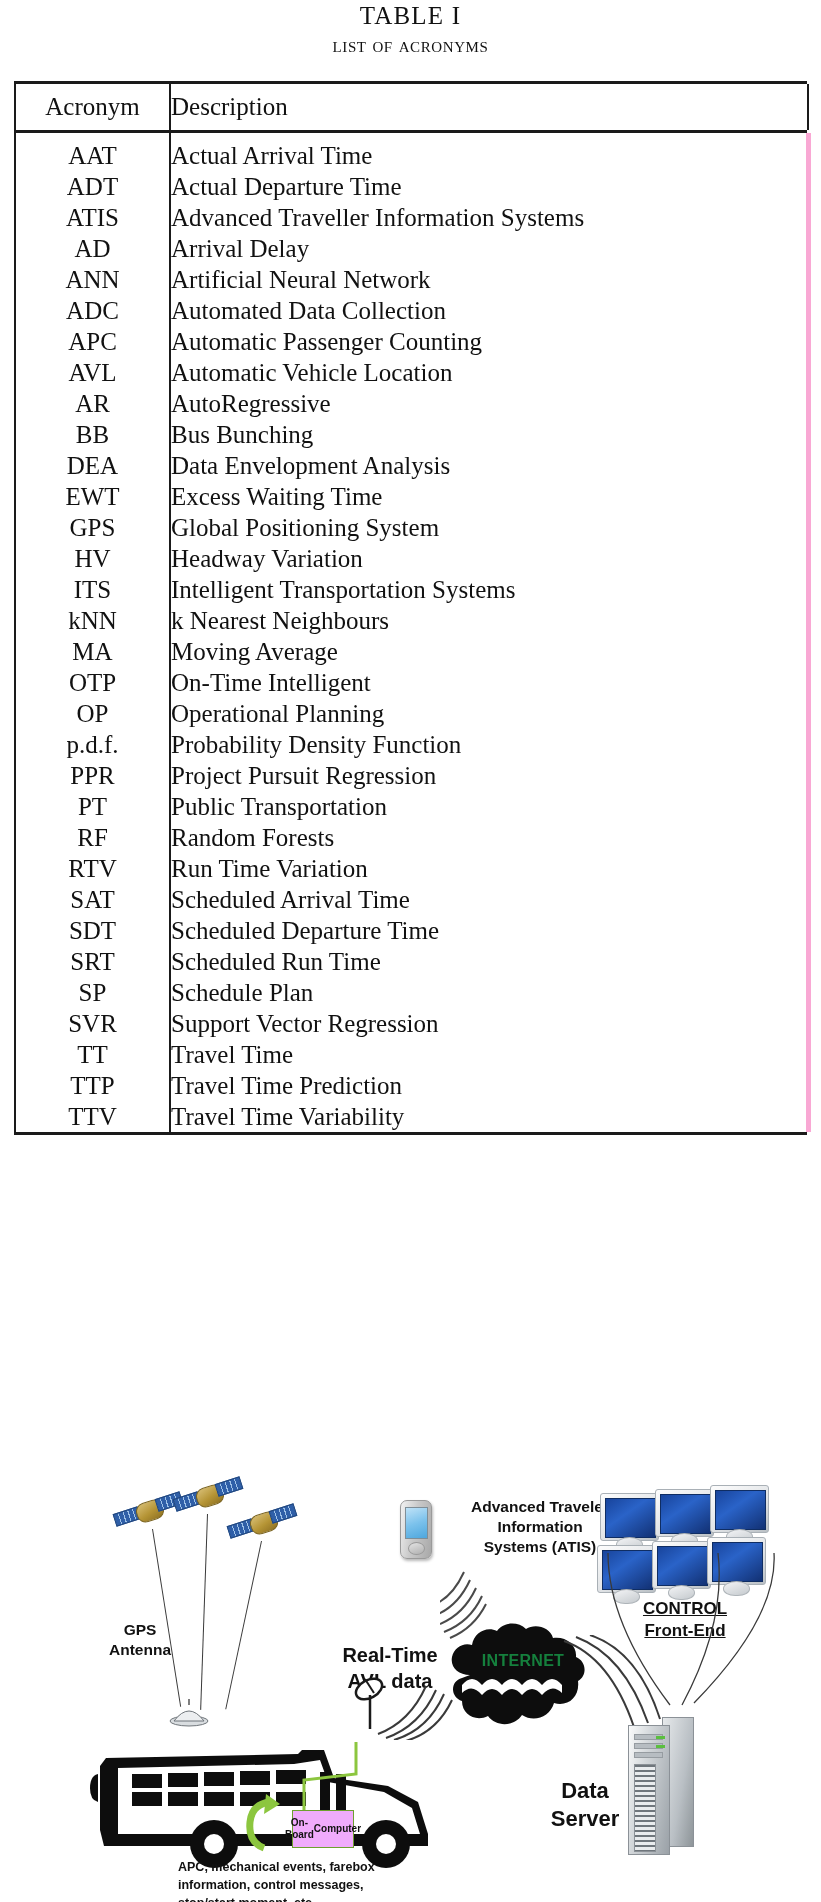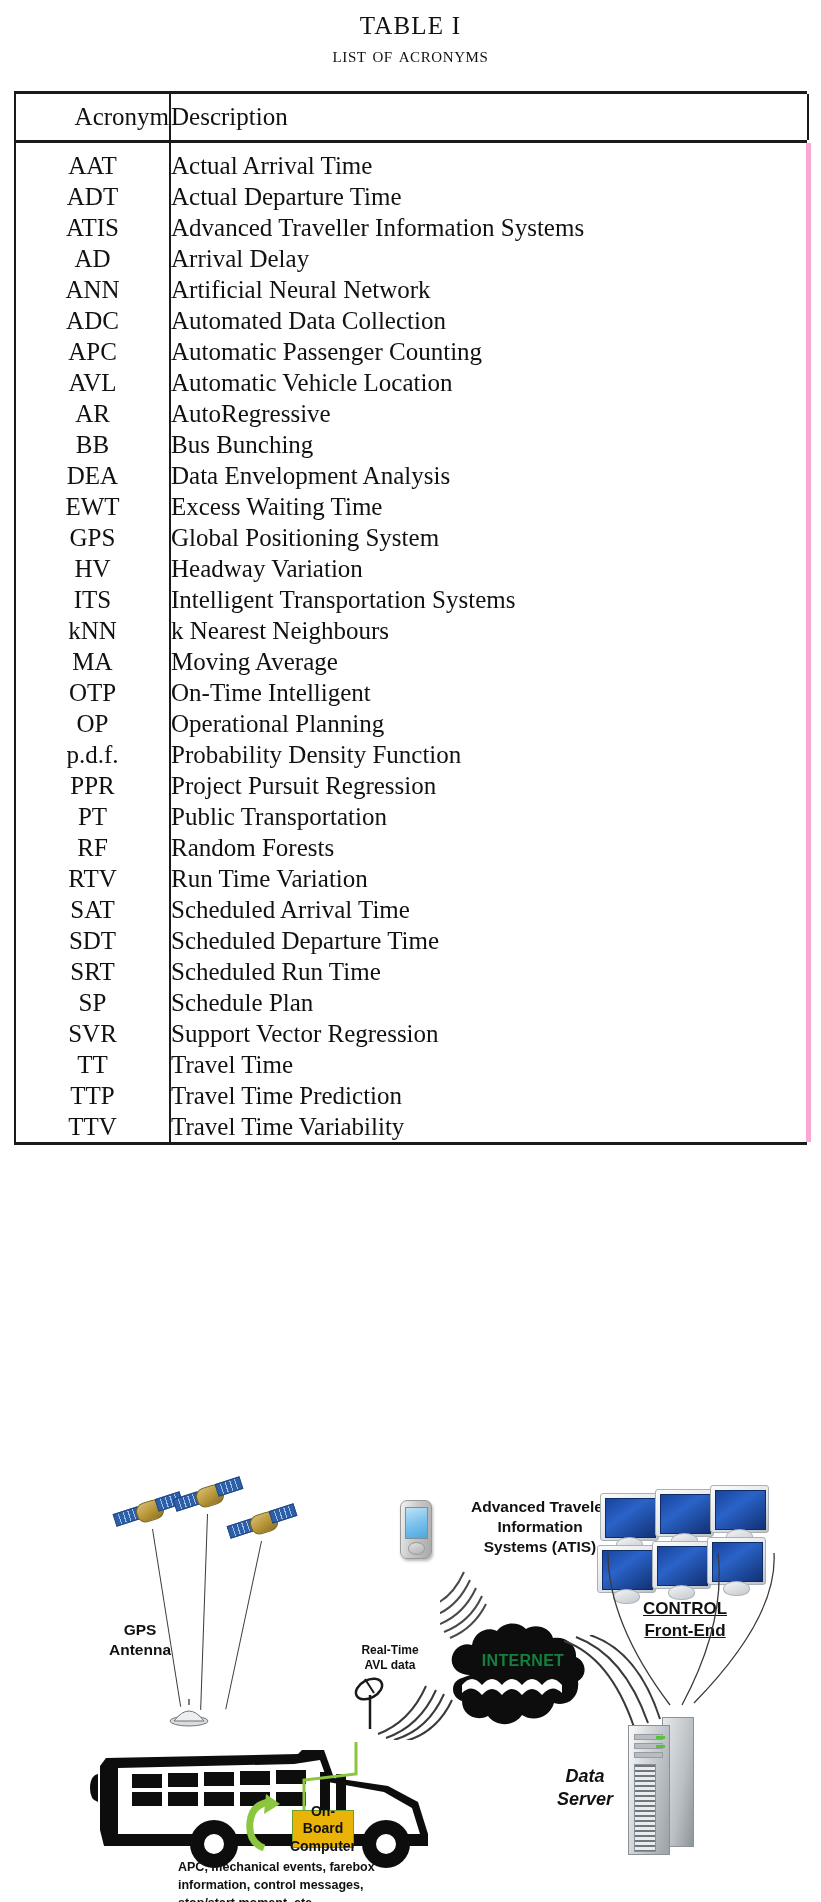--- a/index.html
+++ b/index.html
@@ -17,21 +17,20 @@
   }
 
   
   #table-block {
     position: absolute;
     left: 0; top: 0;
     width: 821px;
   }
   #table-caption {
     text-align: center;
-    padding-top: 10px;
   }
   #caption-line1 {
     font-size: 25px;
     letter-spacing: 1.2px;
     line-height: 1.25;
   }
   #caption-line2 {
     font-size: 21px;
     letter-spacing: 0.6px;
     line-height: 1.35;
@@ -81,21 +80,21 @@
     padding-left: 18px;
     border-right: 2px solid #1a1a1a;
     box-sizing: border-box;
     white-space: nowrap;
   }
   thead .cell-acr, thead .cell-desc {
     font-weight: bold;
     font-size: 25px;
     line-height: 46px;
   }
-  thead .cell-acr { text-align: right; }
+  thead .cell-acr { text-align: center; }
   
   tbody tr td.cell-desc { border-right: 5px solid #f9a8d4; }
   .spacer-row td { height: 7px; border-left: 2px solid #1a1a1a; border-right: 2px solid #1a1a1a; }
   .spacer-row td.cell-desc { border-left: none; }
 
   
   #figure-block {
     position: absolute;
     left: 0;
     top: 1445px;
@@ -495,21 +494,21 @@
              C140 74 128 84 114 80
              C110 94 94 100 82 92
              C74 104 56 104 48 93
              C36 99 22 92 22 78
              C10 74 10 58 22 55 Z" fill="#0d0d0d"></path>
     <path d="M22 62 Q32 50 42 62 Q52 50 62 62 Q72 50 82 62 Q92 50 102 62 Q112 50 122 62
              L122 70 Q112 60 102 72 Q92 60 82 72 Q72 60 62 72 Q52 60 42 72 Q32 60 22 70 Z" fill="#ffffff"></path>
   </svg>
   <div id="cloud-text" style="left:468px; top:207px; font-size:16px; width:110px; text-align:center;">INTERNET</div>
 
-  <div class="fig-label" style="left:330px; top:198px; width:120px; font-size:12px; text-align:center;">
+  <div class="fig-label" style="left:330px; top:198px; width:120px; font-size:20px; text-align:center;">
     <div>Real-Time</div>
     <div>AVL data</div>
   </div>
 
   <svg class="arcs" style="left:370px; top:215px;" width="90" height="80" viewBox="0 0 90 80">
     <g fill="none" stroke="#3a3a3a" stroke-width="2">
       <path d="M8 74 Q40 62 56 26"></path>
       <path d="M16 78 Q50 66 66 30"></path>
       <path d="M24 80 Q58 70 74 34"></path>
       <path d="M32 82 Q66 74 82 40"></path>
@@ -585,21 +584,21 @@
     <div class="tower front">
       <div class="bay" style="top:8px;"></div>
       <div class="bay" style="top:17px;"></div>
       <div class="bay" style="top:26px;"></div>
       <div class="led" style="left:27px; top:10px;"></div>
       <div class="led" style="left:27px; top:19px;"></div>
       <div class="vent"></div>
     </div>
   </div>
 
-  <div class="fig-label" style="left:540px; top:320px; width:90px; font-size:18px; text-align:center;font-style:italic;">
+  <div class="fig-label" style="left:540px; top:332px; width:90px; font-size:22px; text-align:center;">
     <div>Data</div>
     <div>Server</div>
   </div>
 
   <svg id="bus" style="left:88px; top:285px;" width="360" height="145" viewBox="0 0 360 145">
 
     <path d="M18 28 L210 24 L214 20 L236 20 L246 48 L300 56 L330 72 L340 104 L340 116 L320 116
              L320 112 A22 22 0 0 0 276 112 L276 116 L148 116 L148 112 A22 22 0 0 0 104 112
              L104 116 L16 116 L12 100 L12 36 Z" fill="#0d0d0d"></path>
 
@@ -630,23 +629,23 @@
     <circle cx="298" cy="114" r="24" fill="#0d0d0d"></circle>
     <circle cx="298" cy="114" r="10" fill="#ffffff"></circle>
 
     <path d="M216 86 L216 50 L268 44 L268 12" fill="none" stroke="#8cc63f" stroke-width="3"></path>
 
     <path d="M176 118 q-16 -6 -14 -26 q2 -18 20 -20" fill="none" stroke="#8cc63f" stroke-width="7"></path>
     <path d="M178 64 l14 10 l-16 10 z" fill="#8cc63f"></path>
   </svg>
 
   <div style="position:absolute; left:292px; top:365px; width:60px; height:36px;
-              background:#eab308; border:1px solid #6ea02f; color:#111; font-weight:bold;
-              font-size:14px; line-height:1.25; text-align:center; display:flex;
-              flex-direction:column; align-items:center; justify-content:center;">
+              background:#f0abfc; border:1px solid #6ea02f; color:#111; font-weight:bold;
+              font-size:10px; line-height:1.25; text-align:center; display:flex;
+              flex-direction:row; align-items:center; justify-content:center;">
     <div>On-Board</div>
     <div>Computer</div>
   </div>
 
   <div class="fig-label" style="left:178px; top:413px; width:300px; font-size:12.5px; text-align:left; line-height:1.45;">
     <div>APC, mechanical events, farebox</div>
     <div>information,  control  messages,</div>
     <div>stop/start moment, etc..</div>
   </div>
 

